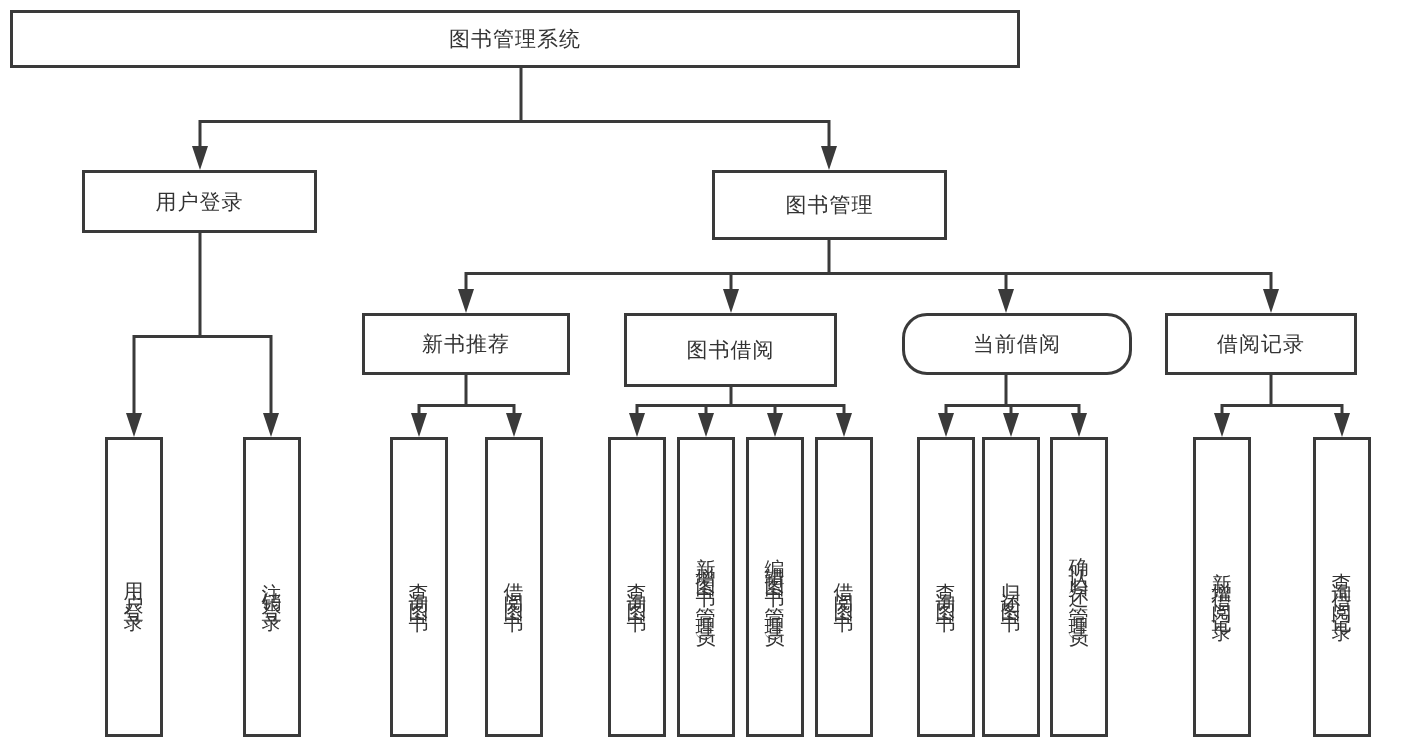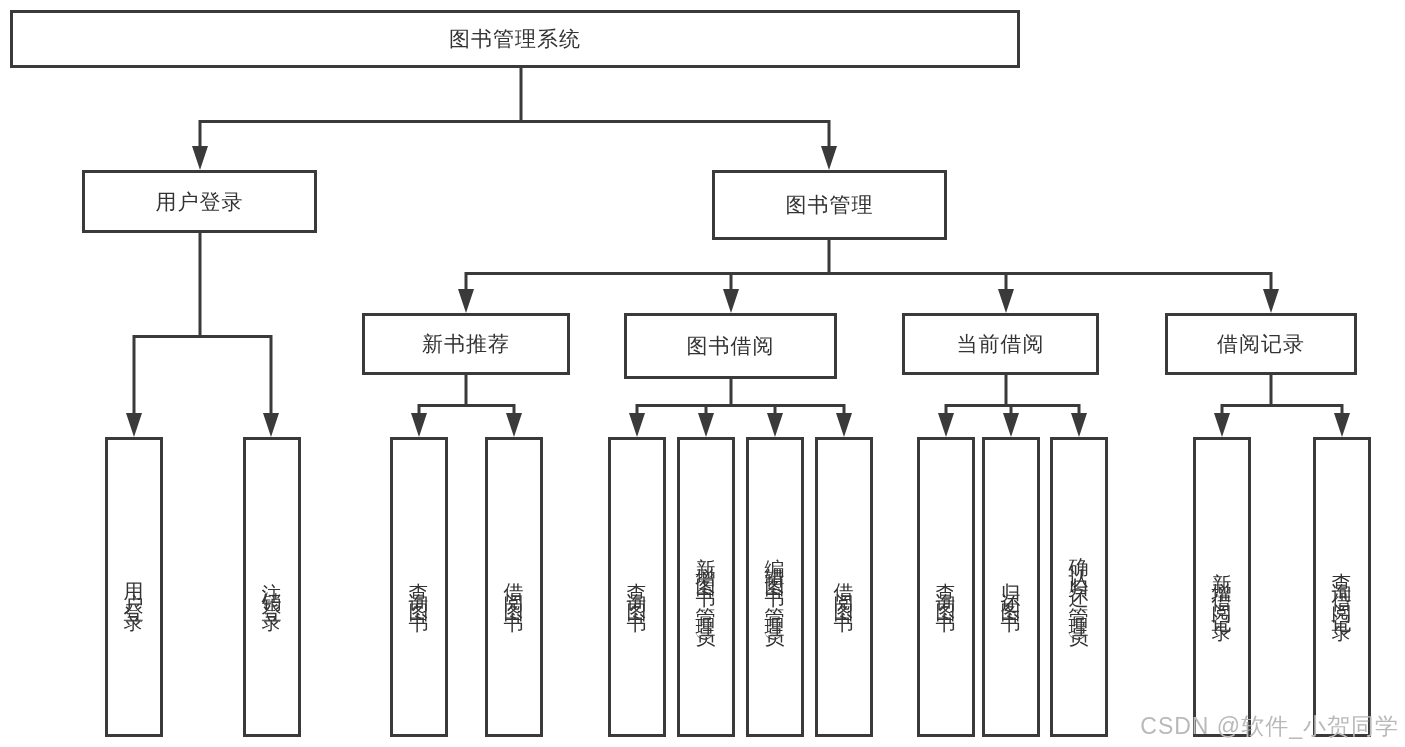--- a/index.html
+++ b/index.html
@@ -64,22 +64,22 @@
     letter-spacing: 1px;
     z-index: 3;
     white-space: nowrap;
   }
 
   
   #n-root        { left: 10px;   top: 10px;  width: 1010px; height: 58px; }
   #n-user-login  { left: 82px;   top: 170px; width: 235px;  height: 63px; }
   #n-book-mgmt   { left: 712px;  top: 170px; width: 235px;  height: 70px; }
   #n-new-book    { left: 362px;  top: 313px; width: 208px;  height: 62px; font-family: Liberation Serif, serif; }
-  #n-borrow      { left: 624px;  top: 313px; width: 213px;  height: 66px; }
-  #n-current     { left: 902px;  top: 313px; width: 197px;  height: 62px; }
+  #n-borrow      { left: 624px;  top: 313px; width: 213px;  height: 74px; }
+  #n-current     { left: 902px;  top: 313px; width: 230px;  height: 62px; border-radius: 25px; }
   #n-history     { left: 1165px; top: 313px; width: 192px;  height: 62px; }
 
   #l-ul-login    { left: 105px;  }
   #l-ul-logout   { left: 243px;  }
   #l-nb-query    { left: 390px;  }
   #l-nb-borrow   { left: 485px;  }
   #l-bb-query    { left: 608px;  }
   #l-bb-add      { left: 677px;  }
   #l-bb-edit     { left: 746px;  }
   #l-bb-borrow   { left: 815px;  }
@@ -191,14 +191,13 @@
   <div class="node vbox" id="l-cb-confirm">
     <span class="vtext">确认归还（管理员）</span>
   </div>
   <div class="node vbox" id="l-bh-add">
     <span class="vtext">新增借阅记录</span>
   </div>
   <div class="node vbox" id="l-bh-query">
     <span class="vtext">查询借阅记录</span>
   </div>
 
-  <div class="watermark">CSDN @软件_小贺同学</div>
 </div>
 
 </body></html>

